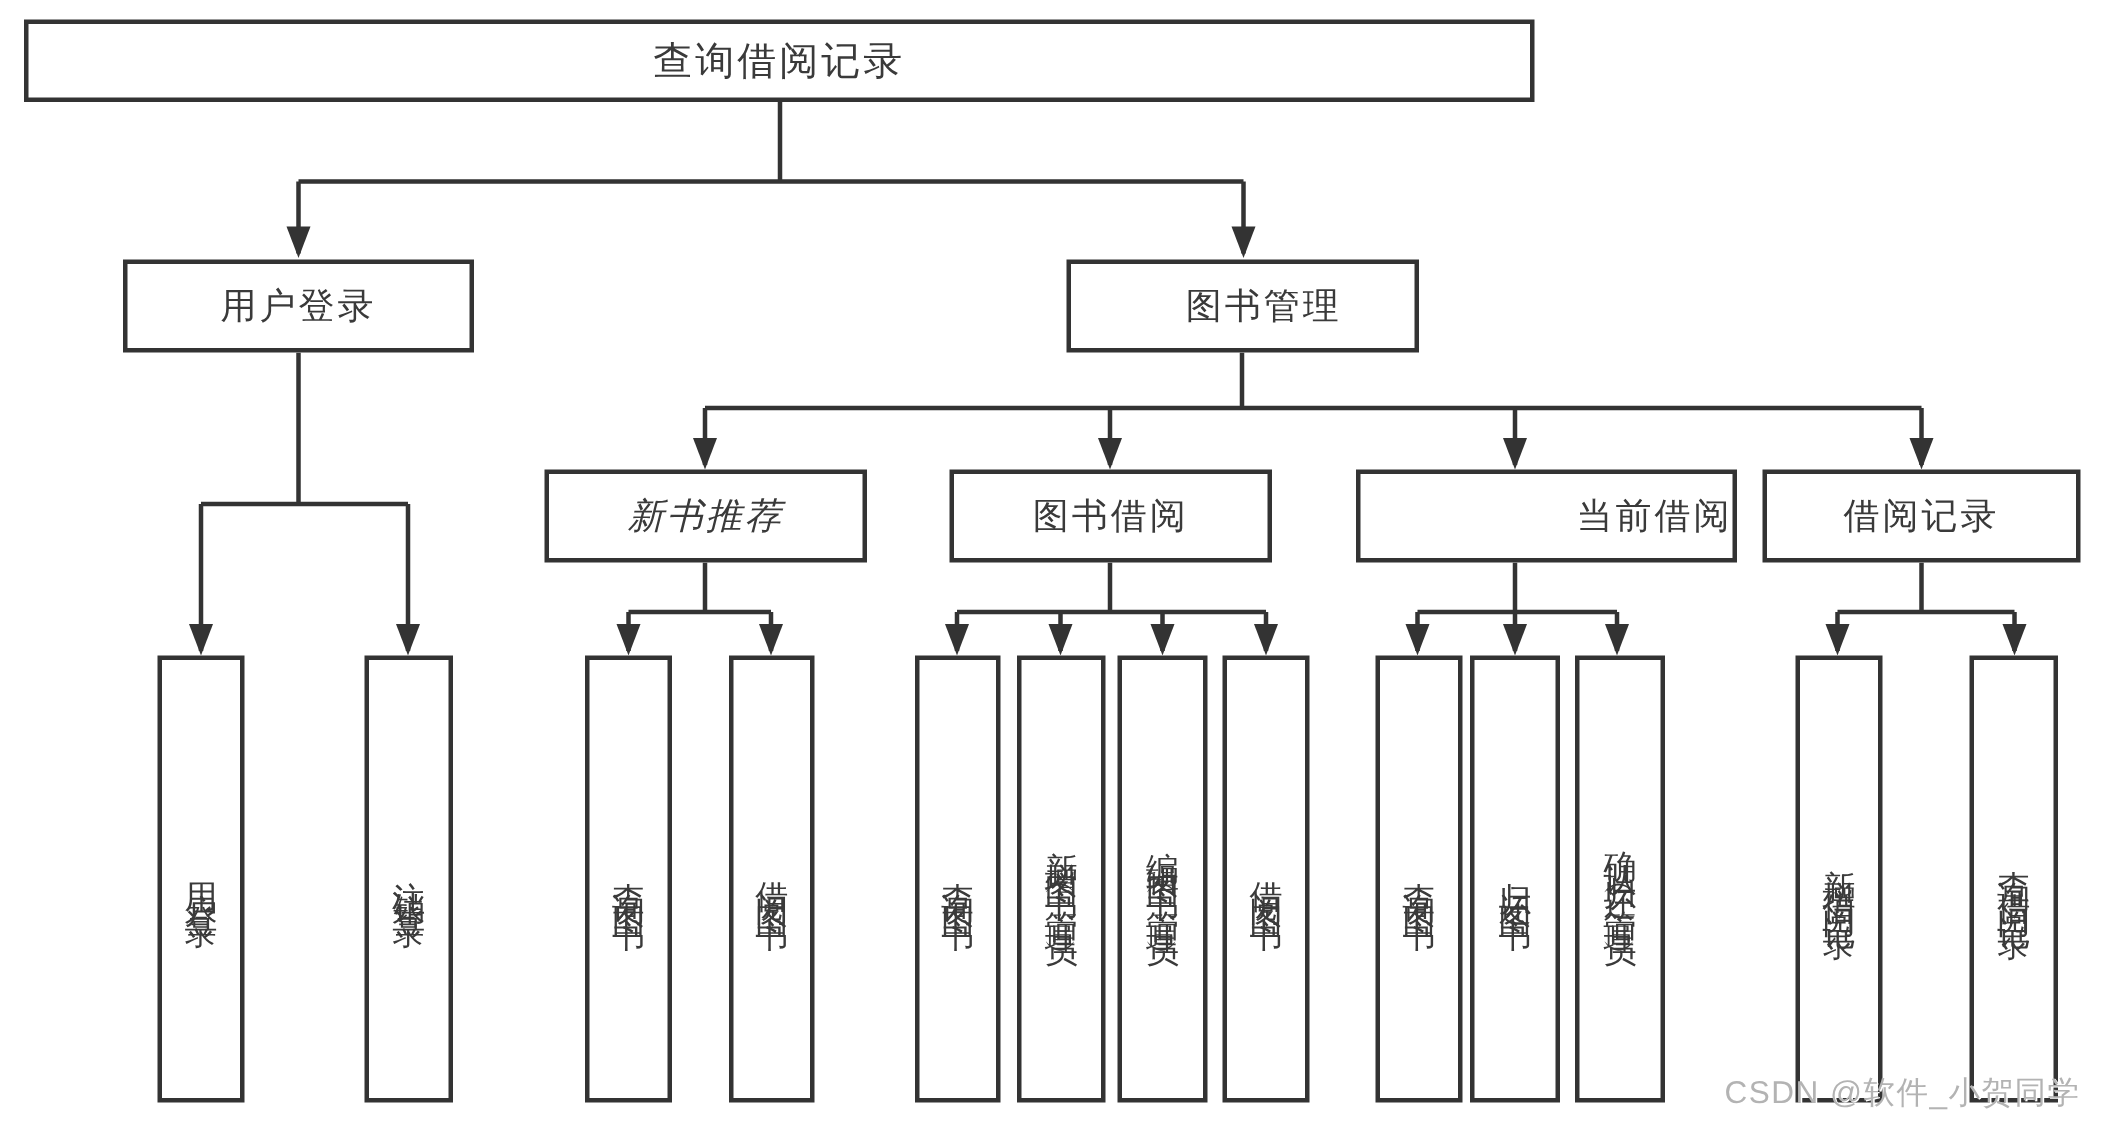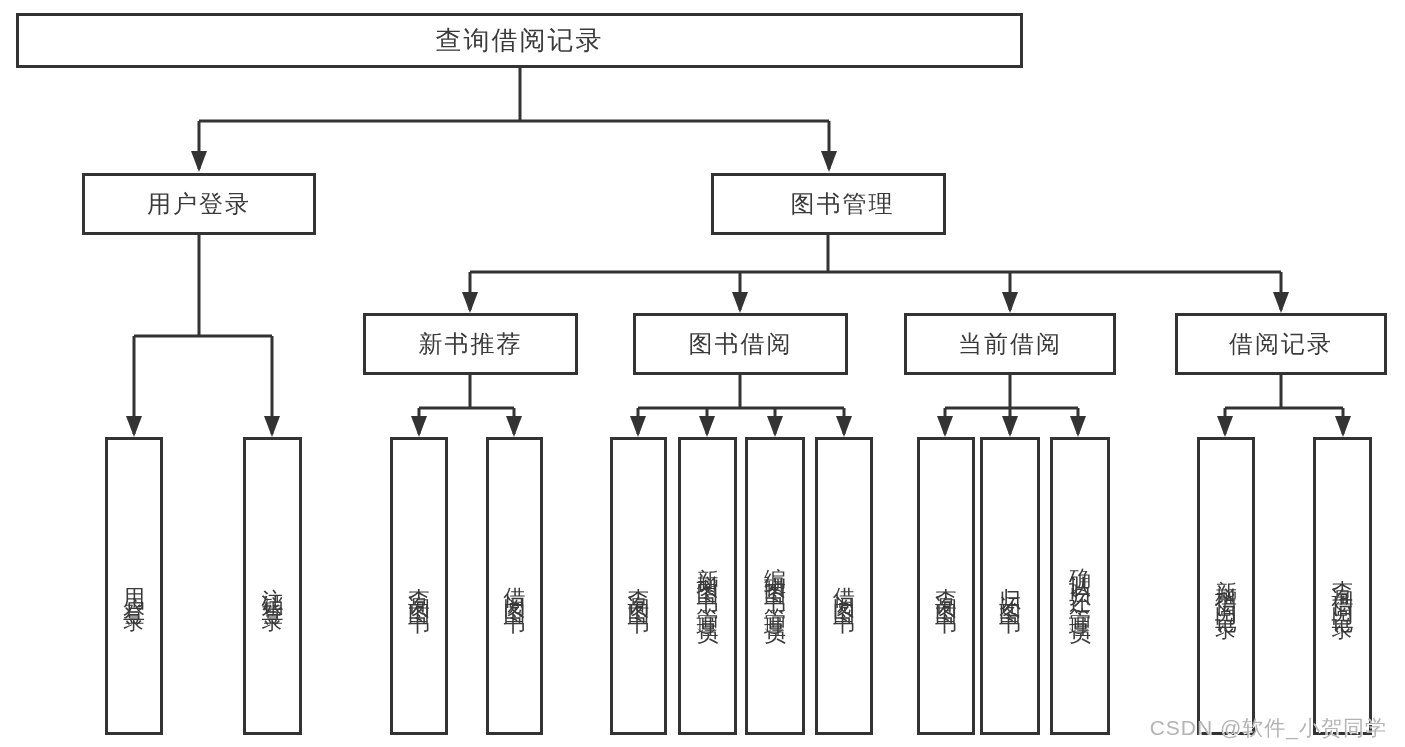--- a/index.html
+++ b/index.html
@@ -147,27 +147,27 @@
     <span>查询借阅记录</span>
   </div>
 
   <div class="node node-l1" style="left:82px; width:234px;">
     <span>用户登录</span>
   </div>
   <div class="node node-l1" style="left:711px; width:235px;padding-left:28px;">
     <span>图书管理</span>
   </div>
 
-  <div class="node node-l2" style="left:363px; width:215px;">
+  <div class="node node-l2" style="left:363px; width:215px;font-style:italic;">
     <span>新书推荐</span>
   </div>
   <div class="node node-l2" style="left:633px; width:215px;font-family:Liberation Mono, monospace;">
     <span>图书借阅</span>
   </div>
-  <div class="node node-l2" style="left:904px; width:212px;">
+  <div class="node node-l2" style="left:904px; width:254px;justify-content:flex-end;">
     <span>当前借阅</span>
   </div>
   <div class="node node-l2" style="left:1175px; width:212px;">
     <span>借阅记录</span>
   </div>
 
   <div class="leaf" style="left:105px; width:58px;">
     <span class="vtext">用户登录</span>
   </div>
   <div class="leaf" style="left:243px; width:59px;">

